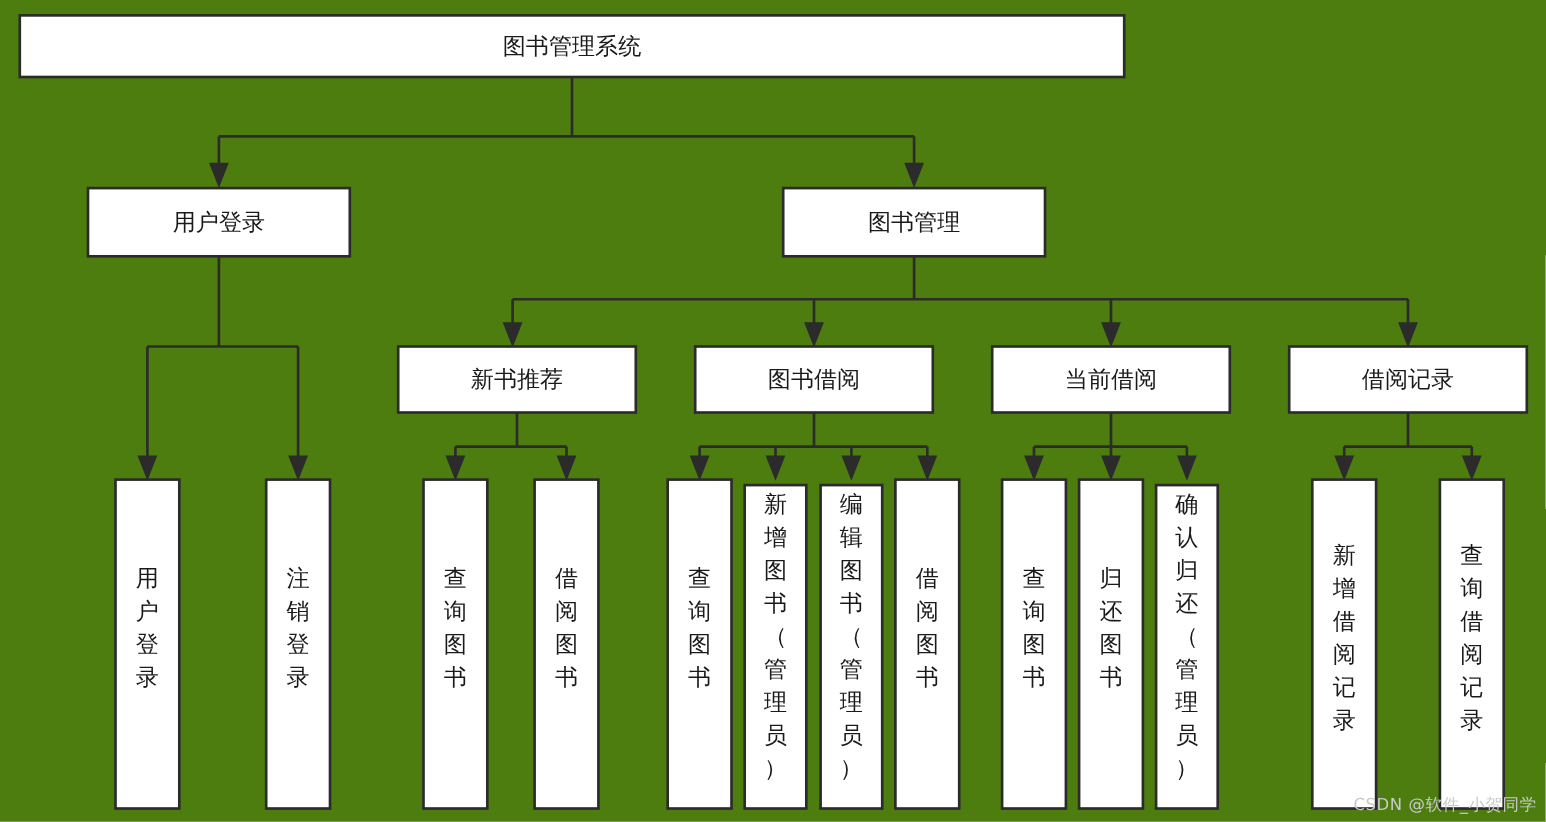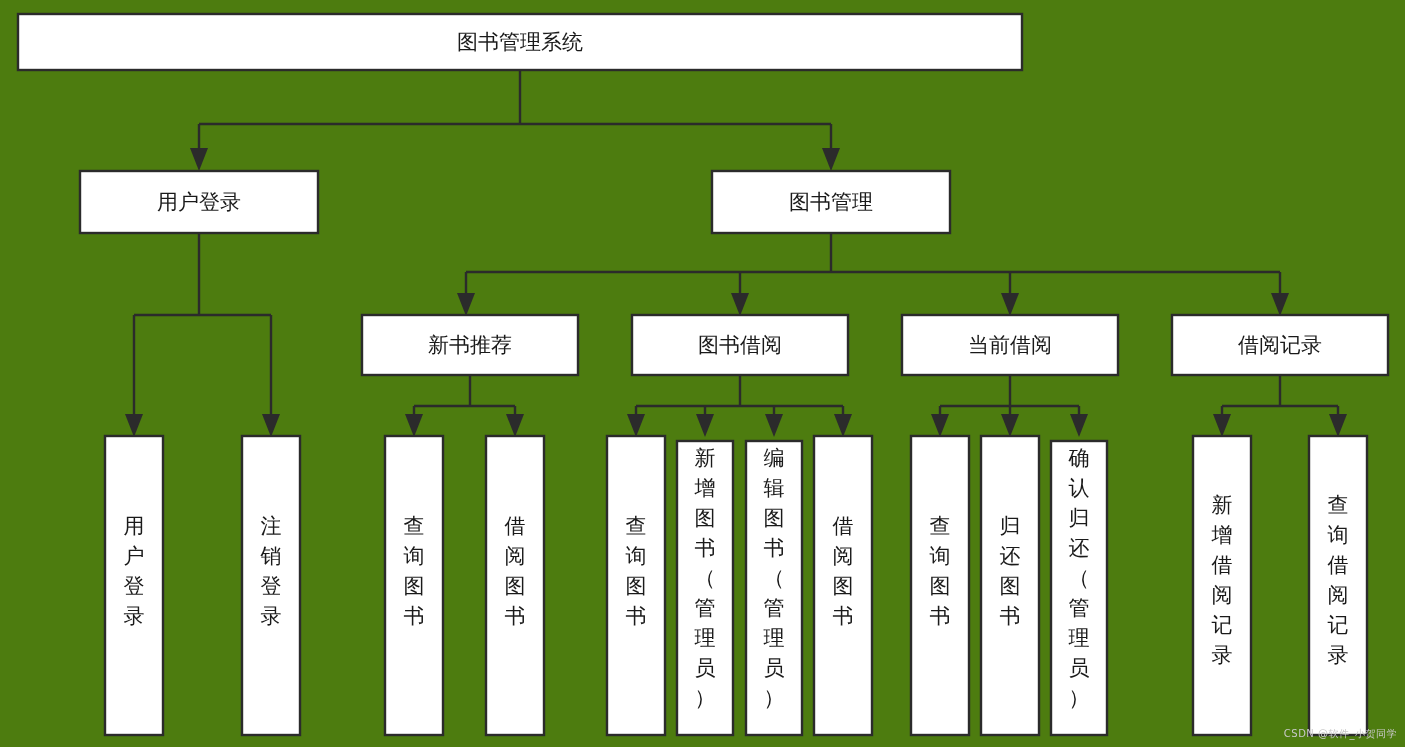--- a/index.html
+++ b/index.html
@@ -53,21 +53,21 @@
     fill: #1a1a1a;
     font-family: "DejaVu Sans", "Liberation Sans", sans-serif;
     font-size: 21px;
     text-anchor: middle;
   }
   .watermark-text {
     position: absolute;
     right: 8px;
     bottom: 6px;
     font-family: "DejaVu Sans", "Liberation Sans", sans-serif;
-    font-size: 10px;
+    font-size: 15px;
     color: #c9c9c9;
     white-space: nowrap;
     letter-spacing: 0.5px;
     user-select: none;
   }
 </style>
 </head>
 <body>
 
 <div id="diagram-root">

